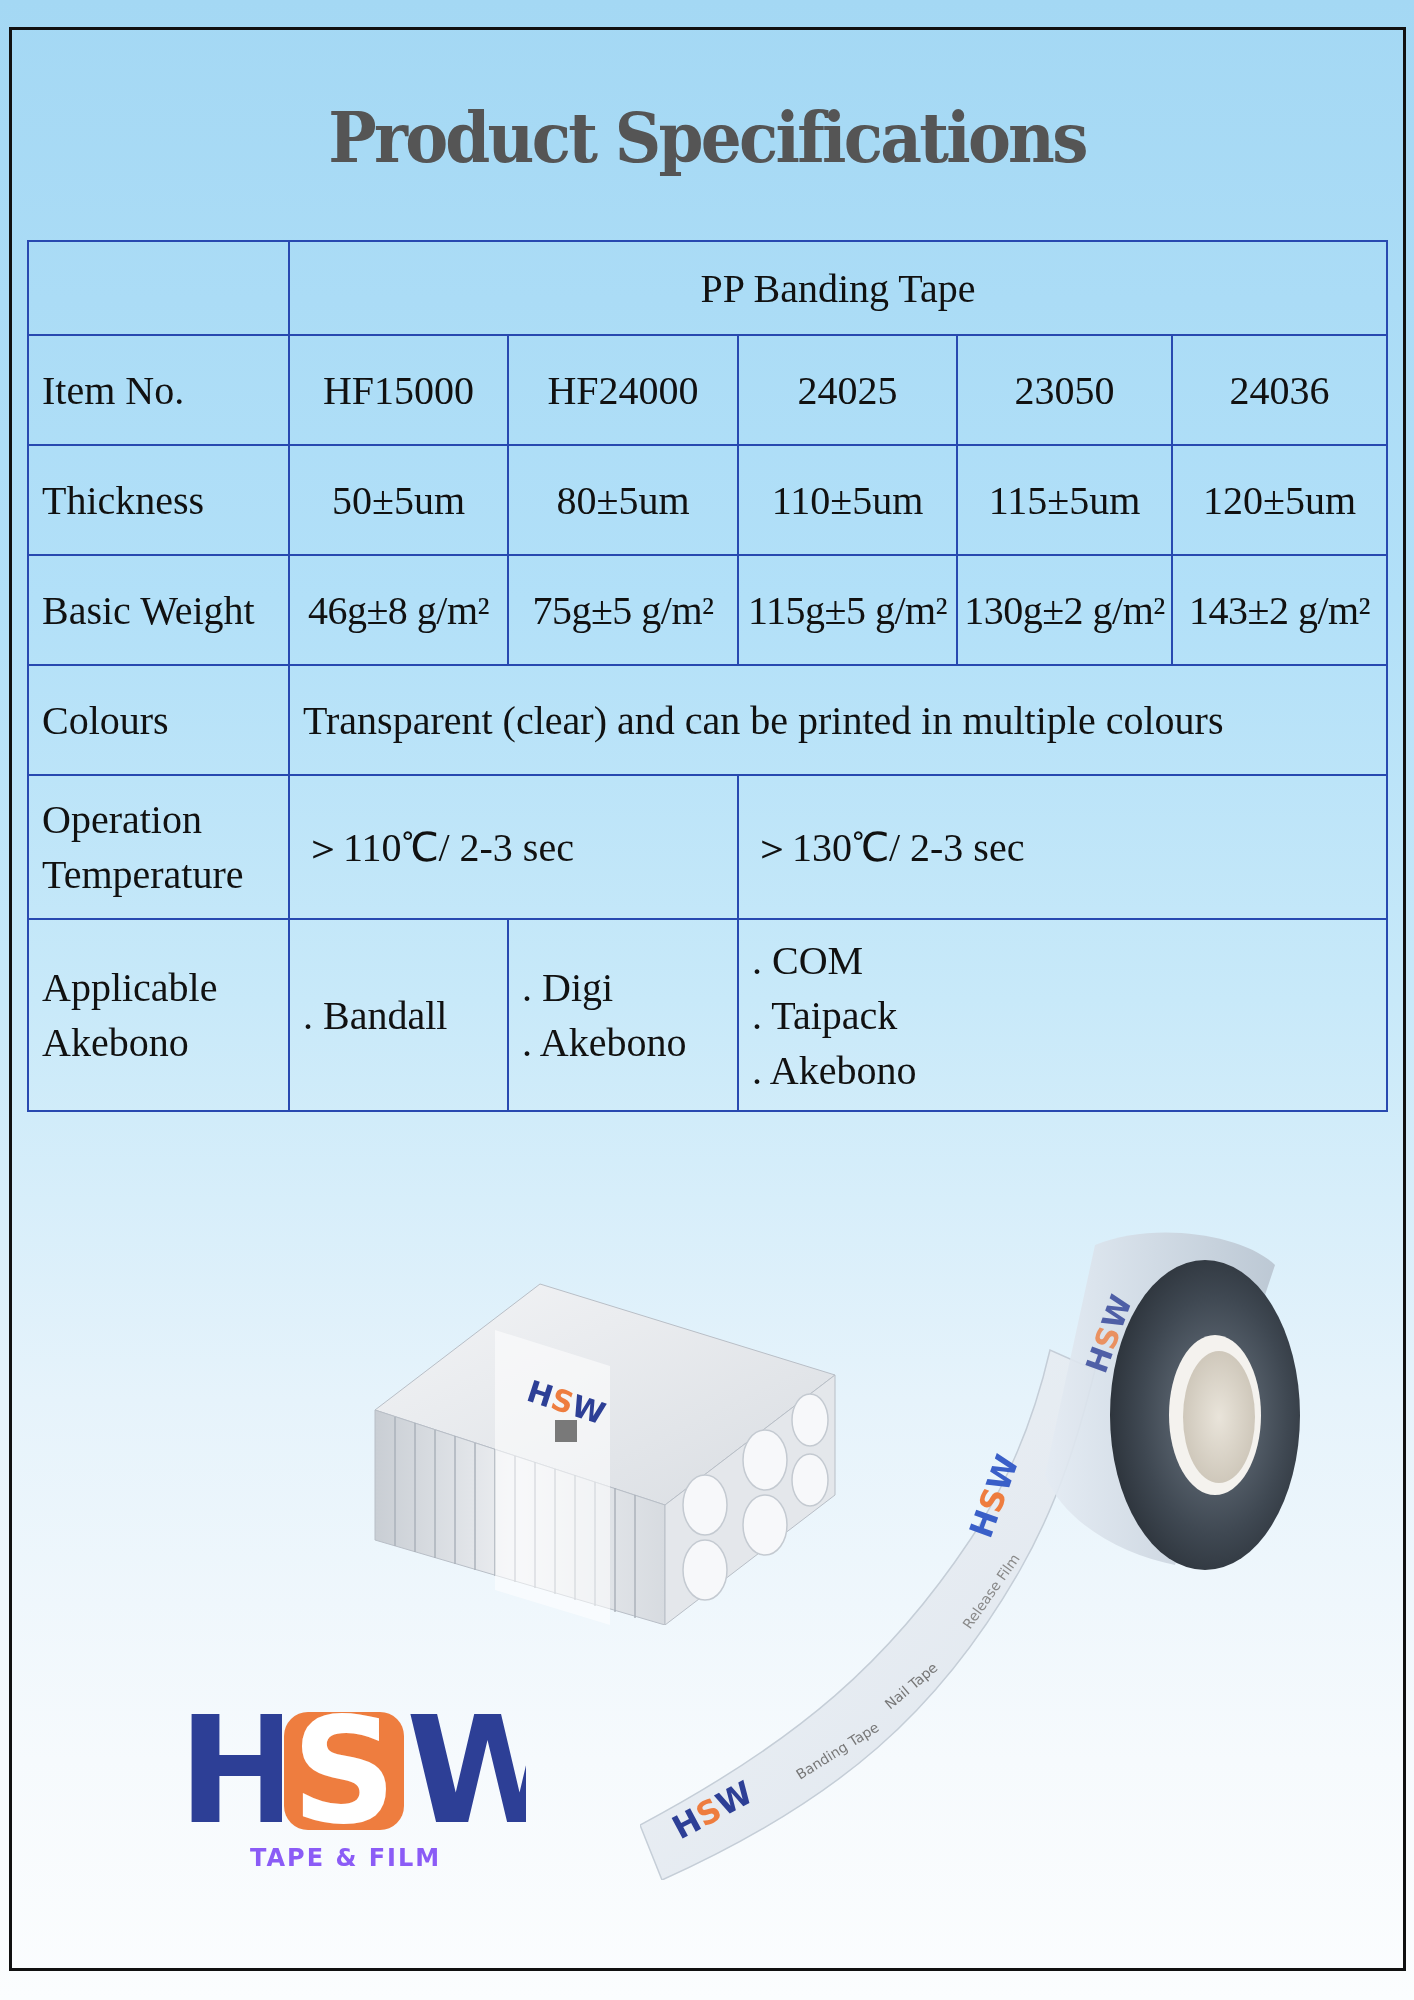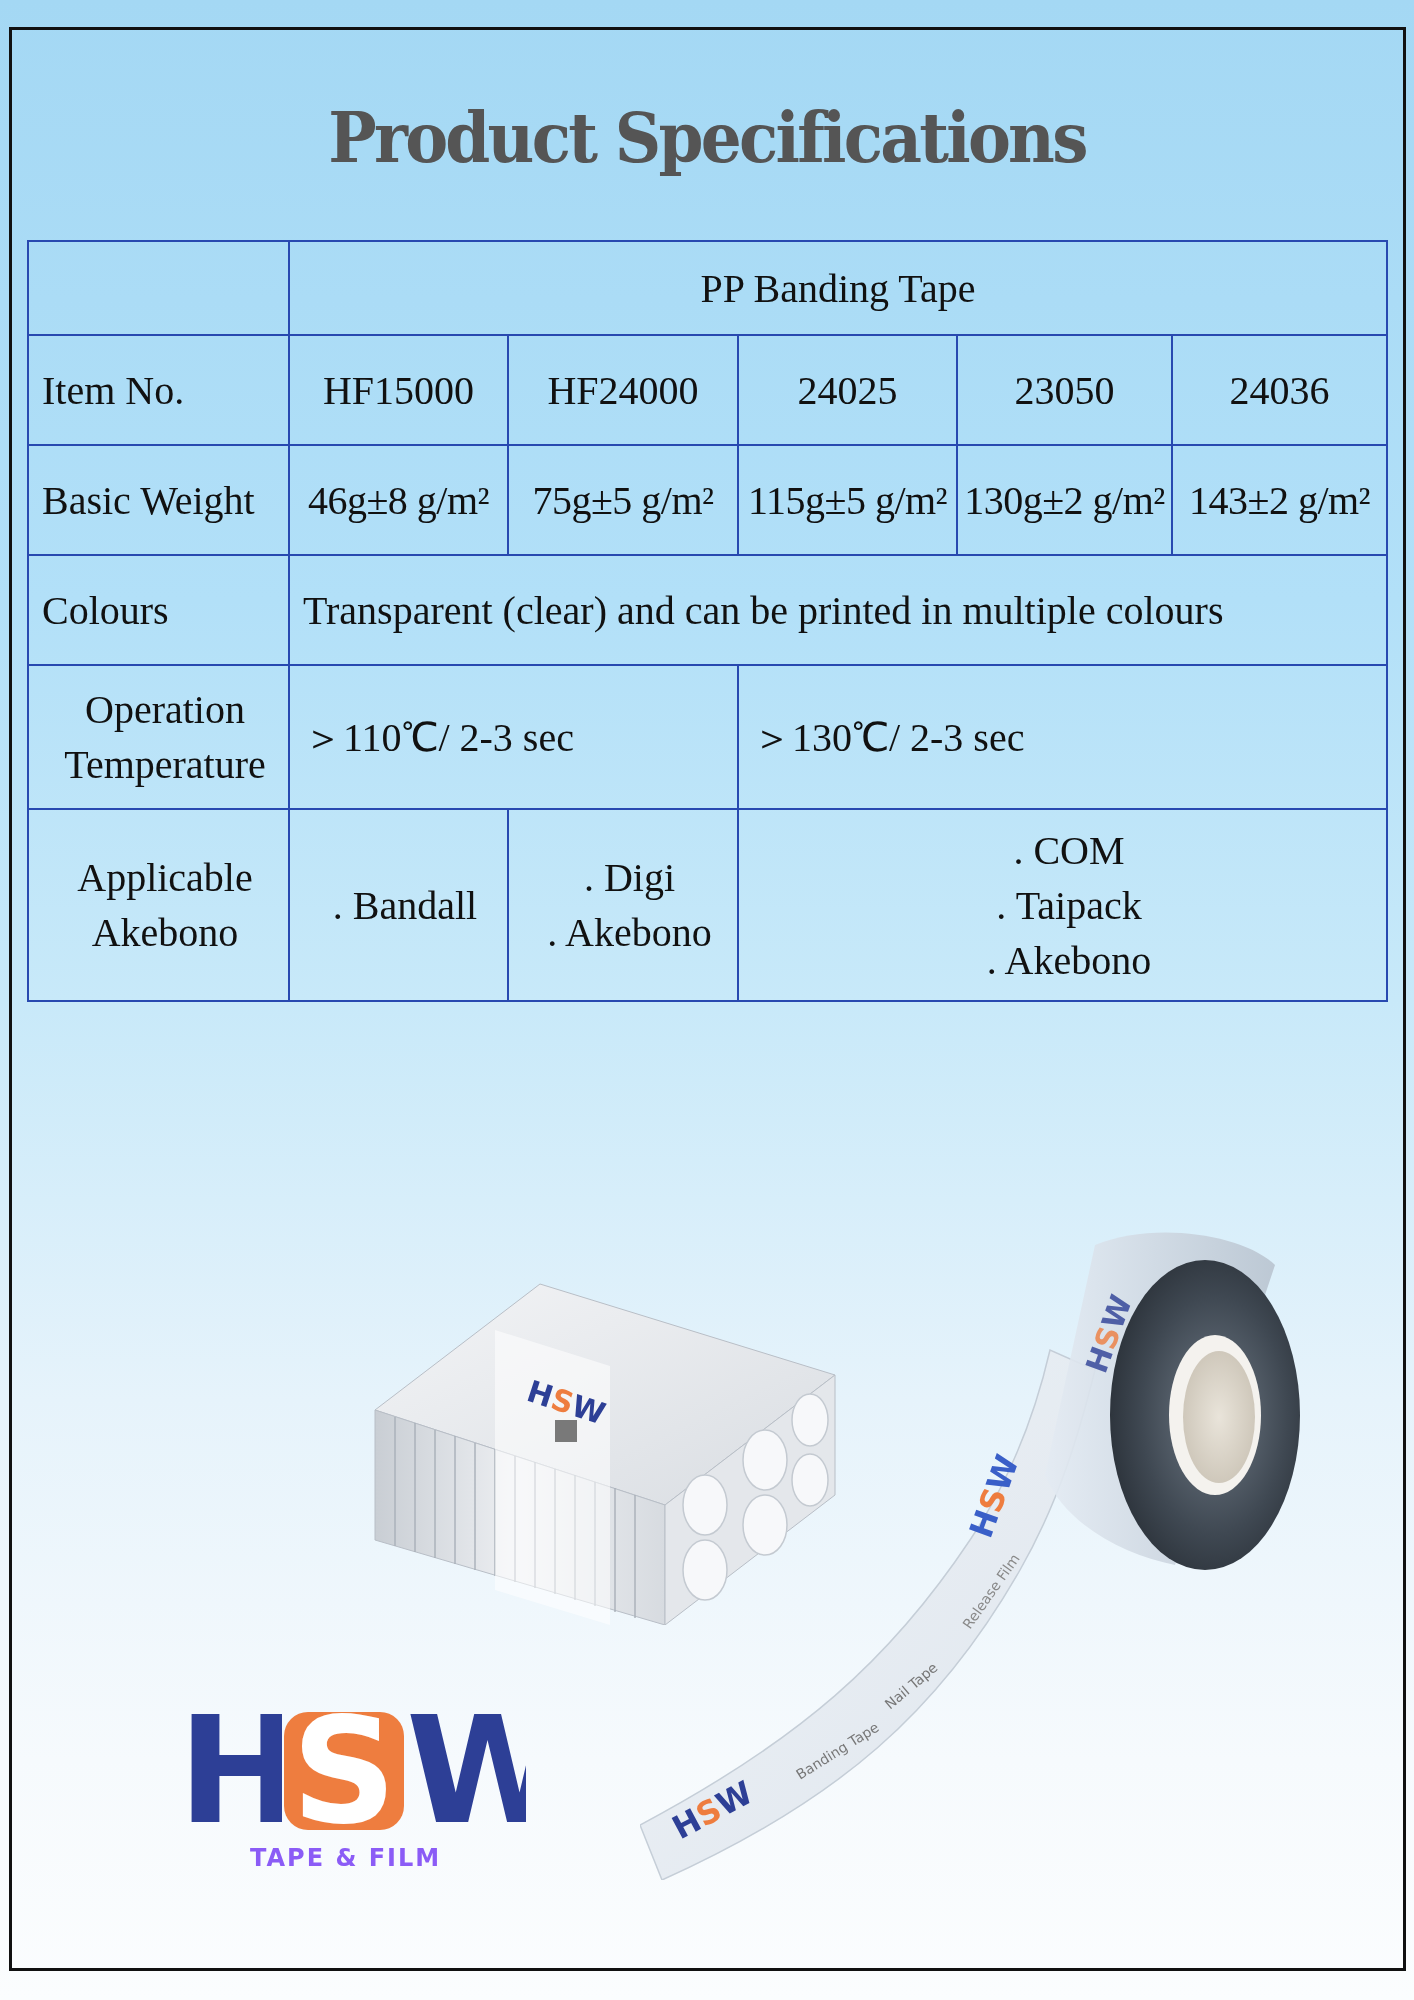--- a/index.html
+++ b/index.html
@@ -45,21 +45,21 @@
     overflow: hidden;
   }
   td.label { padding-left: 13px; text-align: left; }
   td.center { text-align: center; }
   td.left { padding-left: 13px; text-align: left; }
   td.tight { font-size: 37px; letter-spacing: -0.5px; }
   .row-head td { height: 94px; }
   .row-std td { height: 110px; }
   .row-temp td { height: 144px; }
   .row-models td { height: 192px; }
-  td .line { display: block; text-align: center; }
+  td .line { display: block; }
 
   
   .product-stack {
     position: absolute;
     left: 365px; top: 1280px;
     width: 480px; height: 345px;
   }
   .roll {
     position: absolute;
     left: 1035px; top: 1225px;
@@ -135,20 +135,28 @@
     <td></td>
     <td colspan="5" class="center">PP Banding Tape</td>
   </tr>
   <tr class="row-std">
     <td class="label">Item No.</td>
     <td class="center">HF15000</td>
     <td class="center">HF24000</td>
     <td class="center">24025</td>
     <td class="center">23050</td>
     <td class="center">24036</td>
+  </tr>
+  <tr class="row-std">
+    <td class="label">Thickness</td>
+    <td class="center">50±5um</td>
+    <td class="center">80±5um</td>
+    <td class="center">110±5um</td>
+    <td class="center">115±5um</td>
+    <td class="center">120±5um</td>
   </tr>
   <tr class="row-std">
     <td class="label">Basic Weight</td>
     <td class="center tight">46g±8 g/m²</td>
     <td class="center tight">75g±5 g/m²</td>
     <td class="center tight">115g±5 g/m²</td>
     <td class="center tight">130g±2 g/m²</td>
     <td class="center tight">143±2 g/m²</td>
   </tr>
   <tr class="row-std">

